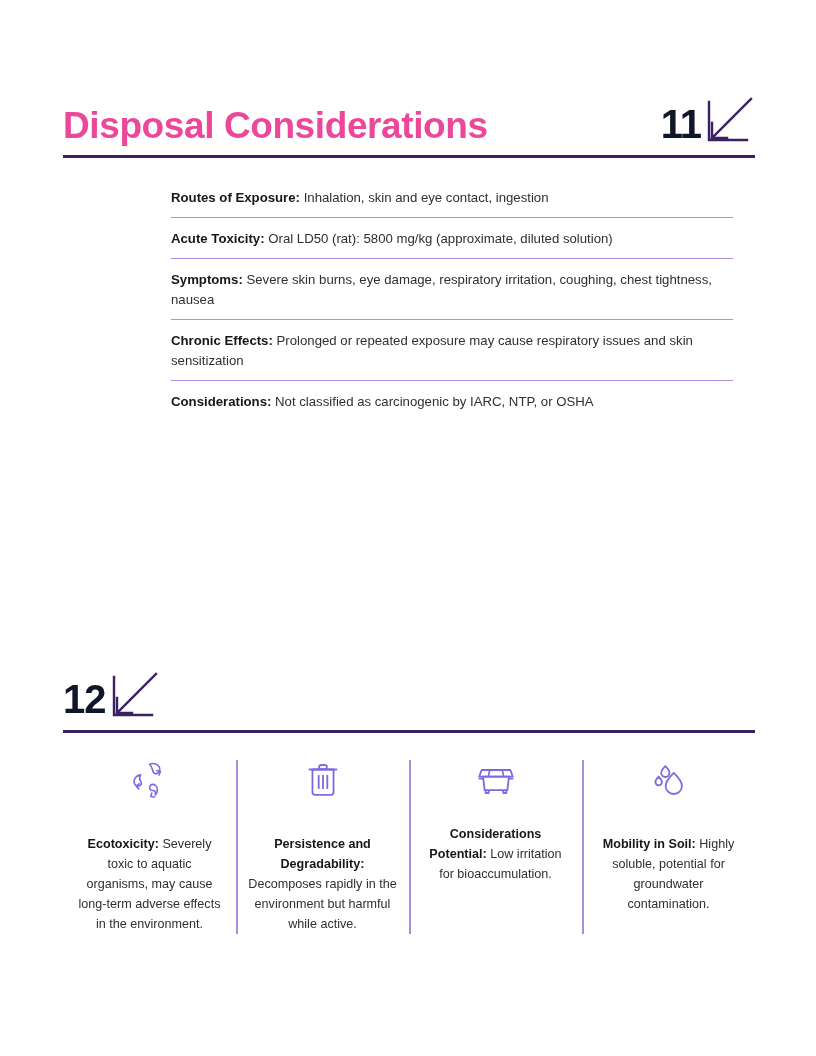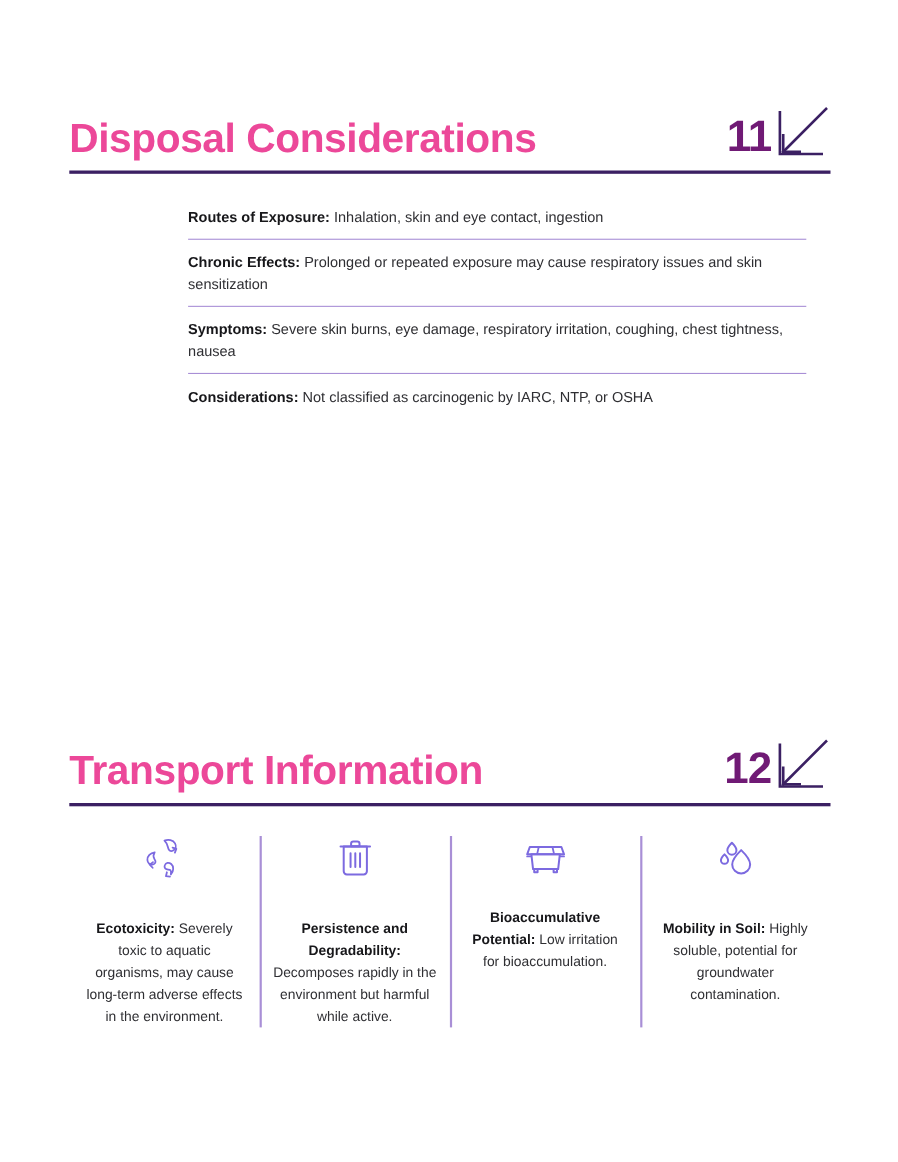--- a/index.html
+++ b/index.html
@@ -44,21 +44,21 @@
     margin: 0;
   }
   .head-num-wrap {
     display: flex;
     align-items: flex-end;
     gap: 4px;
   }
   .section-number {
     font-size: 40px;
     font-weight: 700;
-    color: #701a75;
+    color: #0f172a;
     line-height: 1;
     letter-spacing: -1px;
   }
   .corner-arrow {
     display: block;
     width: 50px;
     height: 50px;
     margin-bottom: -2px;
   }
   .head-rule {
@@ -173,47 +173,52 @@
 
   <div class="detail-list">
 
     <div class="detail-row">
       <p class="detail-text">
         <span class="lbl">Routes of Exposure:</span>
         <span>Inhalation, skin and eye contact, ingestion</span>
       </p>
     </div>
 
+    <div class="detail-row">
+      <p class="detail-text">
+        <span class="lbl">Acute Toxicity:</span>
+        <span>Oral LD50 (rat): 5800 mg/kg (approximate, diluted solution)</span>
+      </p>
+    </div>
+
+    <div class="detail-row">
+      <p class="detail-text">
+        <span class="lbl">Symptoms:</span>
+        <span>Severe skin burns, eye damage, respiratory irritation, coughing, chest tightness, nausea</span>
+      </p>
+    </div>
 
     <div class="detail-row">
       <p class="detail-text">
         <span class="lbl">Chronic Effects:</span>
         <span>Prolonged or repeated exposure may cause respiratory issues and skin sensitization</span>
       </p>
     </div>
 
     <div class="detail-row">
       <p class="detail-text">
-        <span class="lbl">Symptoms:</span>
-        <span>Severe skin burns, eye damage, respiratory irritation, coughing, chest tightness, nausea</span>
-      </p>
-    </div>
-
-    <div class="detail-row">
-      <p class="detail-text">
         <span class="lbl">Considerations:</span>
         <span>Not classified as carcinogenic by IARC, NTP, or OSHA</span>
       </p>
     </div>
 
   </div>
 
   <div class="section-head" style="top:661px">
     <div class="head-row">
-      <h1 class="section-title">Transport Information</h1>
       <div class="head-num-wrap">
         <span class="section-number">12</span>
         <svg class="corner-arrow" viewBox="0 0 50 50" fill="none">
           <path d="M4 6 L4 44 L42 44" stroke="#3b2063" stroke-width="2.4" fill="none" stroke-linecap="square"></path>
           <path d="M46 3 L7 42" stroke="#3b2063" stroke-width="2.4" stroke-linecap="square"></path>
           <path d="M7 42 L7 27 M7 42 L22 42" stroke="#3b2063" stroke-width="2.4" stroke-linecap="square"></path>
         </svg>
       </div>
     </div>
     <div class="head-rule"></div>
@@ -251,21 +256,21 @@
 
     <div class="card col-3">
       <svg class="card-icon" viewBox="0 0 48 48" fill="none">
         <path d="M9 12.5h30l2.5 7H6.5z" stroke="#7c6ae0" stroke-width="1.9" stroke-linejoin="round"></path>
         <path d="M17.5 12.5l-1.6 7M30.5 12.5l1.6 7" stroke="#7c6ae0" stroke-width="1.7"></path>
         <path d="M10.5 19.5h27l-1.6 14H12.1z" stroke="#7c6ae0" stroke-width="1.9" stroke-linejoin="round"></path>
         <path d="M13.2 33.5v3h3.2v-3M31.6 33.5v3h3.2v-3" stroke="#7c6ae0" stroke-width="1.9" stroke-linejoin="round"></path>
         <path d="M6.5 21.5h3.6M37.9 21.5h3.6" stroke="#7c6ae0" stroke-width="1.7" stroke-linecap="round"></path>
       </svg>
       <p class="card-text">
-        <span class="lbl">Bioaccumulative Potential:</span>
+        <span class="lbl">Considerations Potential:</span>
         <span>Low irritation for bioaccumulation.</span>
       </p>
     </div>
 
     <div class="card col-4 card-sep-short">
       <svg class="card-icon" viewBox="0 0 48 48" fill="none">
         <path d="M29 15.5c0 0 8.5 8.2 8.5 13.6a8.5 8.5 0 0 1-17 0c0-5.4 8.5-13.6 8.5-13.6z" stroke="#7c6ae0" stroke-width="1.9" stroke-linejoin="round"></path>
         <path d="M20.2 8.5c0 0 4.3 4.3 4.3 7a4.3 4.3 0 1 1-8.6 0c0-2.7 4.3-7 4.3-7z" stroke="#7c6ae0" stroke-width="1.9" stroke-linejoin="round"></path>
         <path d="M13.2 19.5c0 0 3.4 3.4 3.4 5.6a3.4 3.4 0 1 1-6.8 0c0-2.2 3.4-5.6 3.4-5.6z" stroke="#7c6ae0" stroke-width="1.9" stroke-linejoin="round"></path>
       </svg>

